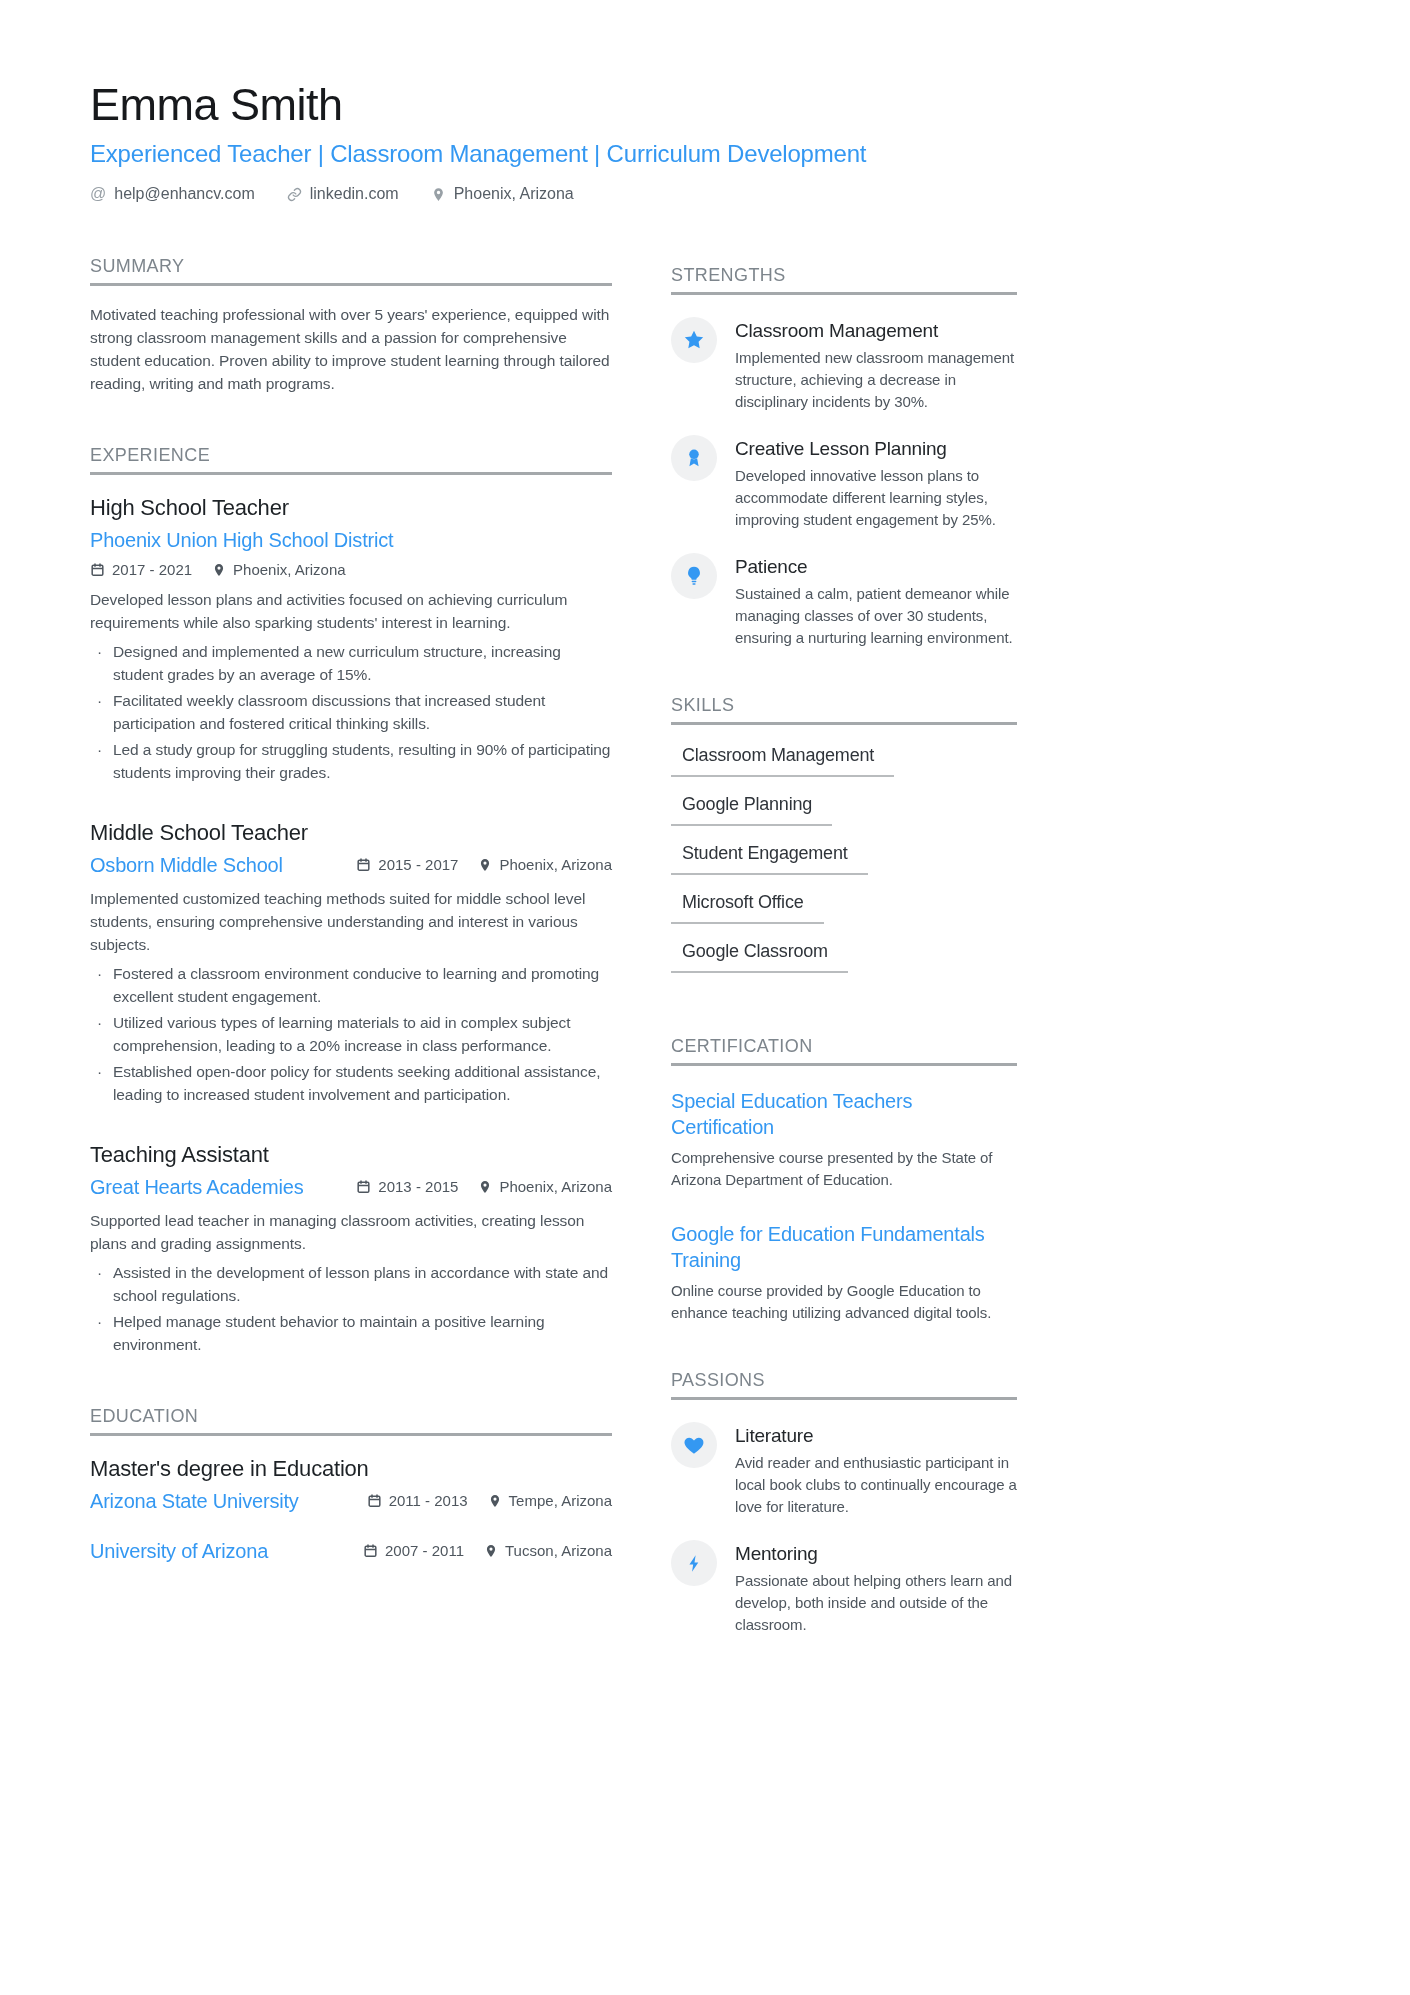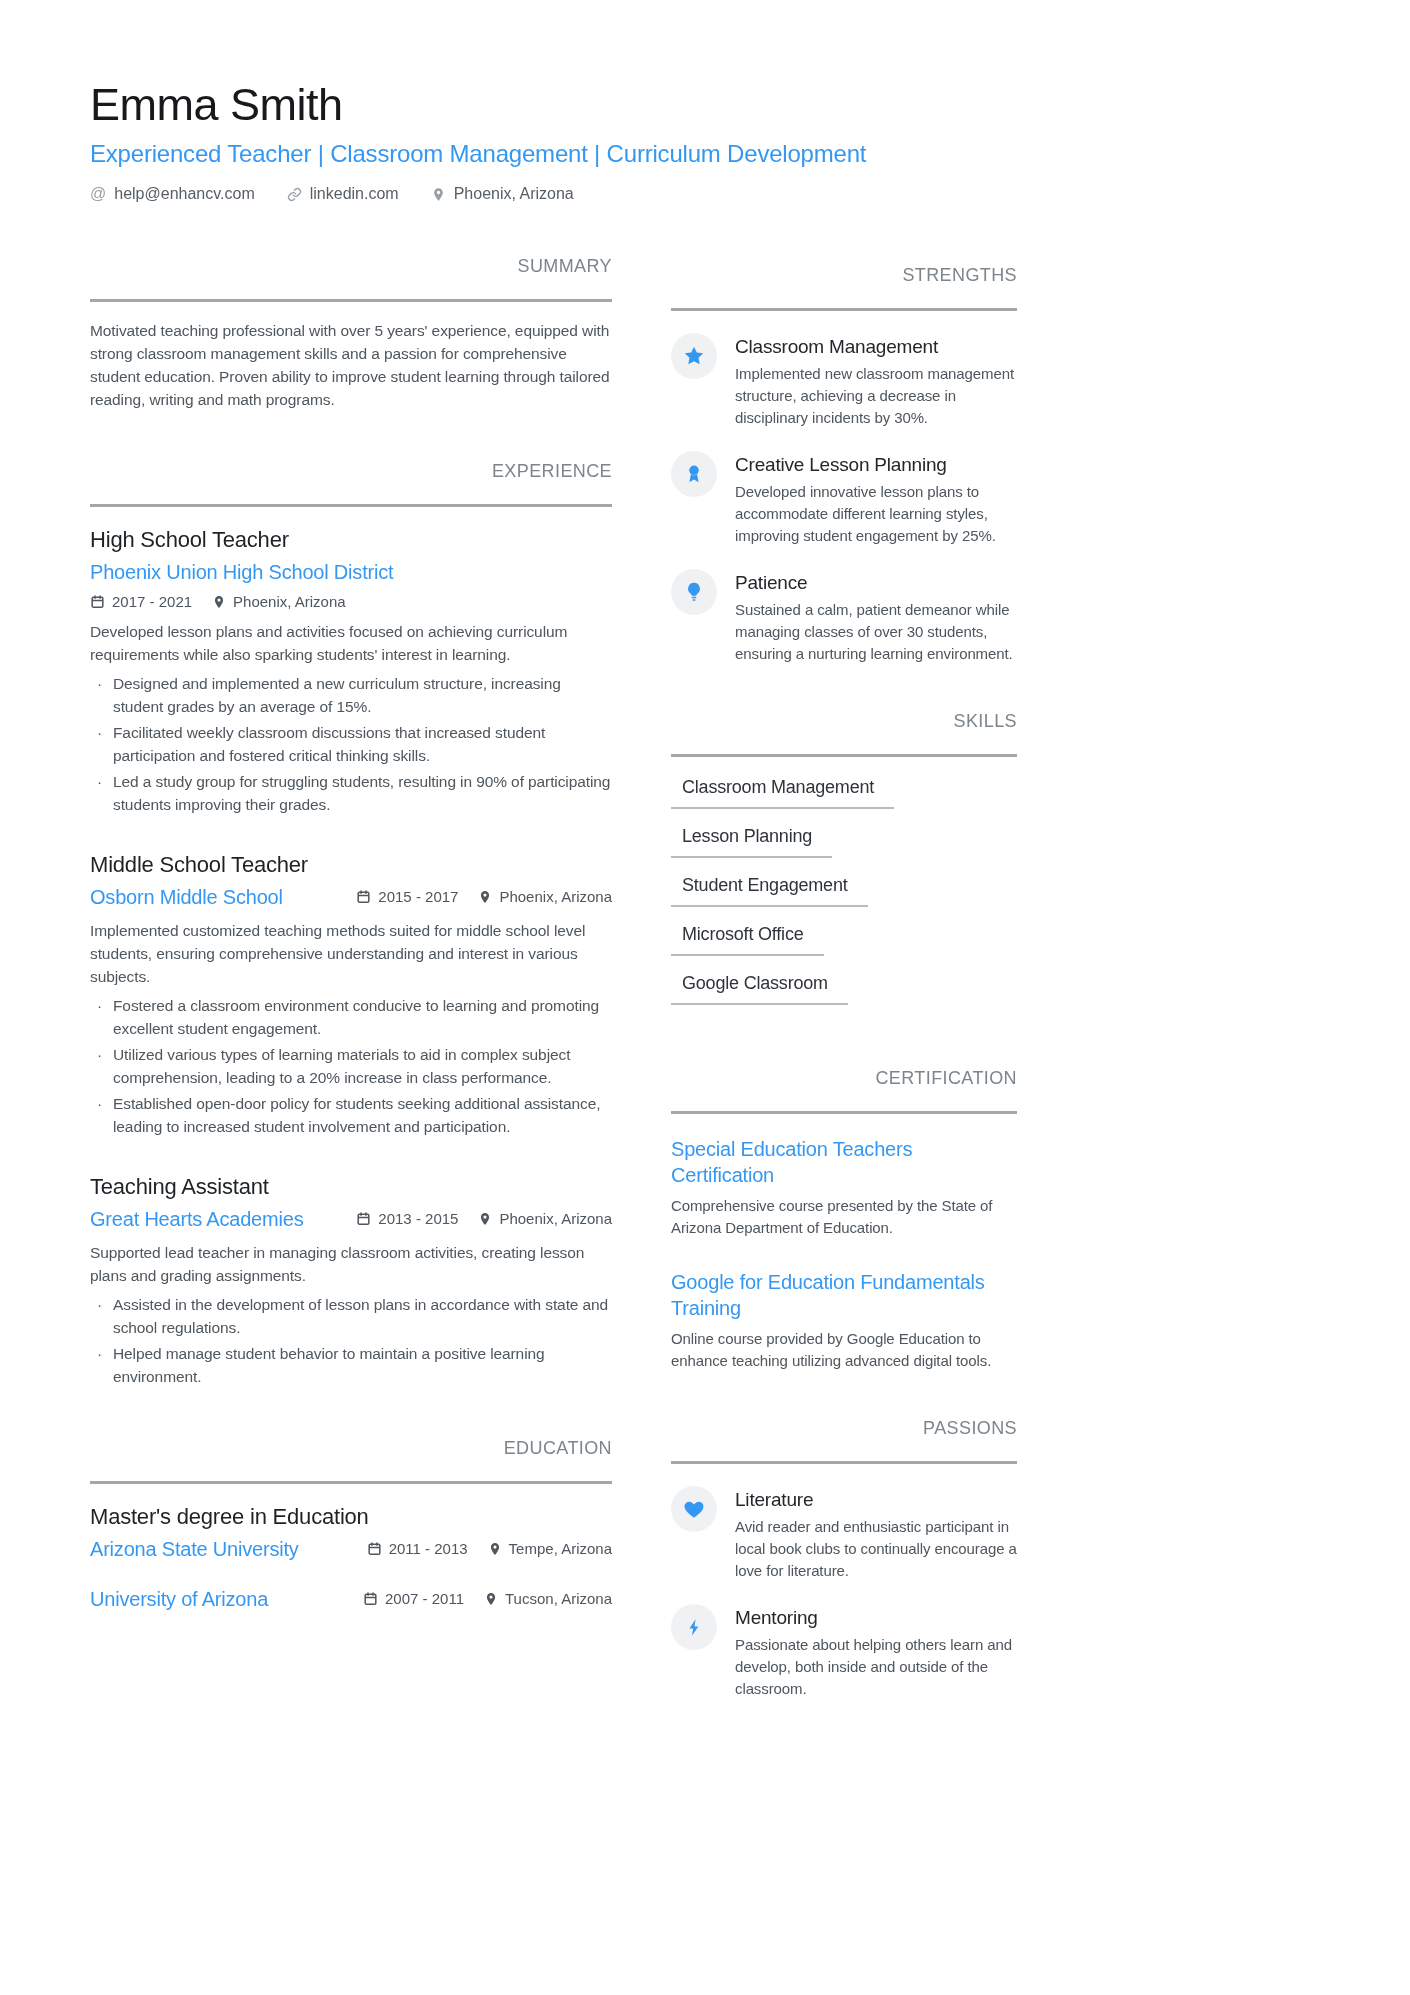--- a/index.html
+++ b/index.html
@@ -26,21 +26,21 @@
   .contact{display:flex;align-items:center;gap:8px;}
   .contact .glyph{color:var(--icongray);font-size:16px;display:flex;align-items:center;}
 
   
   .columns{display:flex;gap:59px;margin-top:53px;}
   .col-left{width:522px;flex:none;}
   .col-right{width:346px;flex:none;margin-top:9px;}
 
   .section-head{
     font-size:18px;line-height:21px;color:var(--muted);letter-spacing:0.4px;
-    border-bottom:3px solid var(--rule);padding-bottom:22px;text-align:right;
+    border-bottom:3px solid var(--rule);padding-bottom:6px;
   }
 
   
   .summary-text{margin-top:17px;font-size:15.5px;line-height:23px;color:var(--text);letter-spacing:-0.1px;}
   .sec{margin-bottom:50px;}
 
   .job{margin-top:20px;margin-bottom:36px;}
   .job:last-child,.edu:last-child{margin-bottom:0;}
   .job-title{font-size:22px;line-height:26px;color:var(--dark);letter-spacing:-0.2px;}
   .company-row{display:flex;align-items:baseline;margin-top:7px;}
@@ -323,21 +323,21 @@
             <div class="feature-title">Patience</div>
             <div class="feature-desc">Sustained a calm, patient demeanor while managing classes of over 30 students, ensuring a nurturing learning environment.</div>
           </div>
         </div>
       </div>
 
       <div class="r-sec">
         <div class="section-head">SKILLS</div>
         <div class="skills-wrap">
           <span class="skill">Classroom Management</span>
-          <span class="skill">Lesson Planning</span>
+          <span class="skill">Google Planning</span>
           <span class="skill">Student Engagement</span>
           <span class="skill">Microsoft Office</span>
           <span class="skill">Google Classroom</span>
         </div>
       </div>
 
       <div class="r-sec">
         <div class="section-head">CERTIFICATION</div>
 
         <div class="cert">

